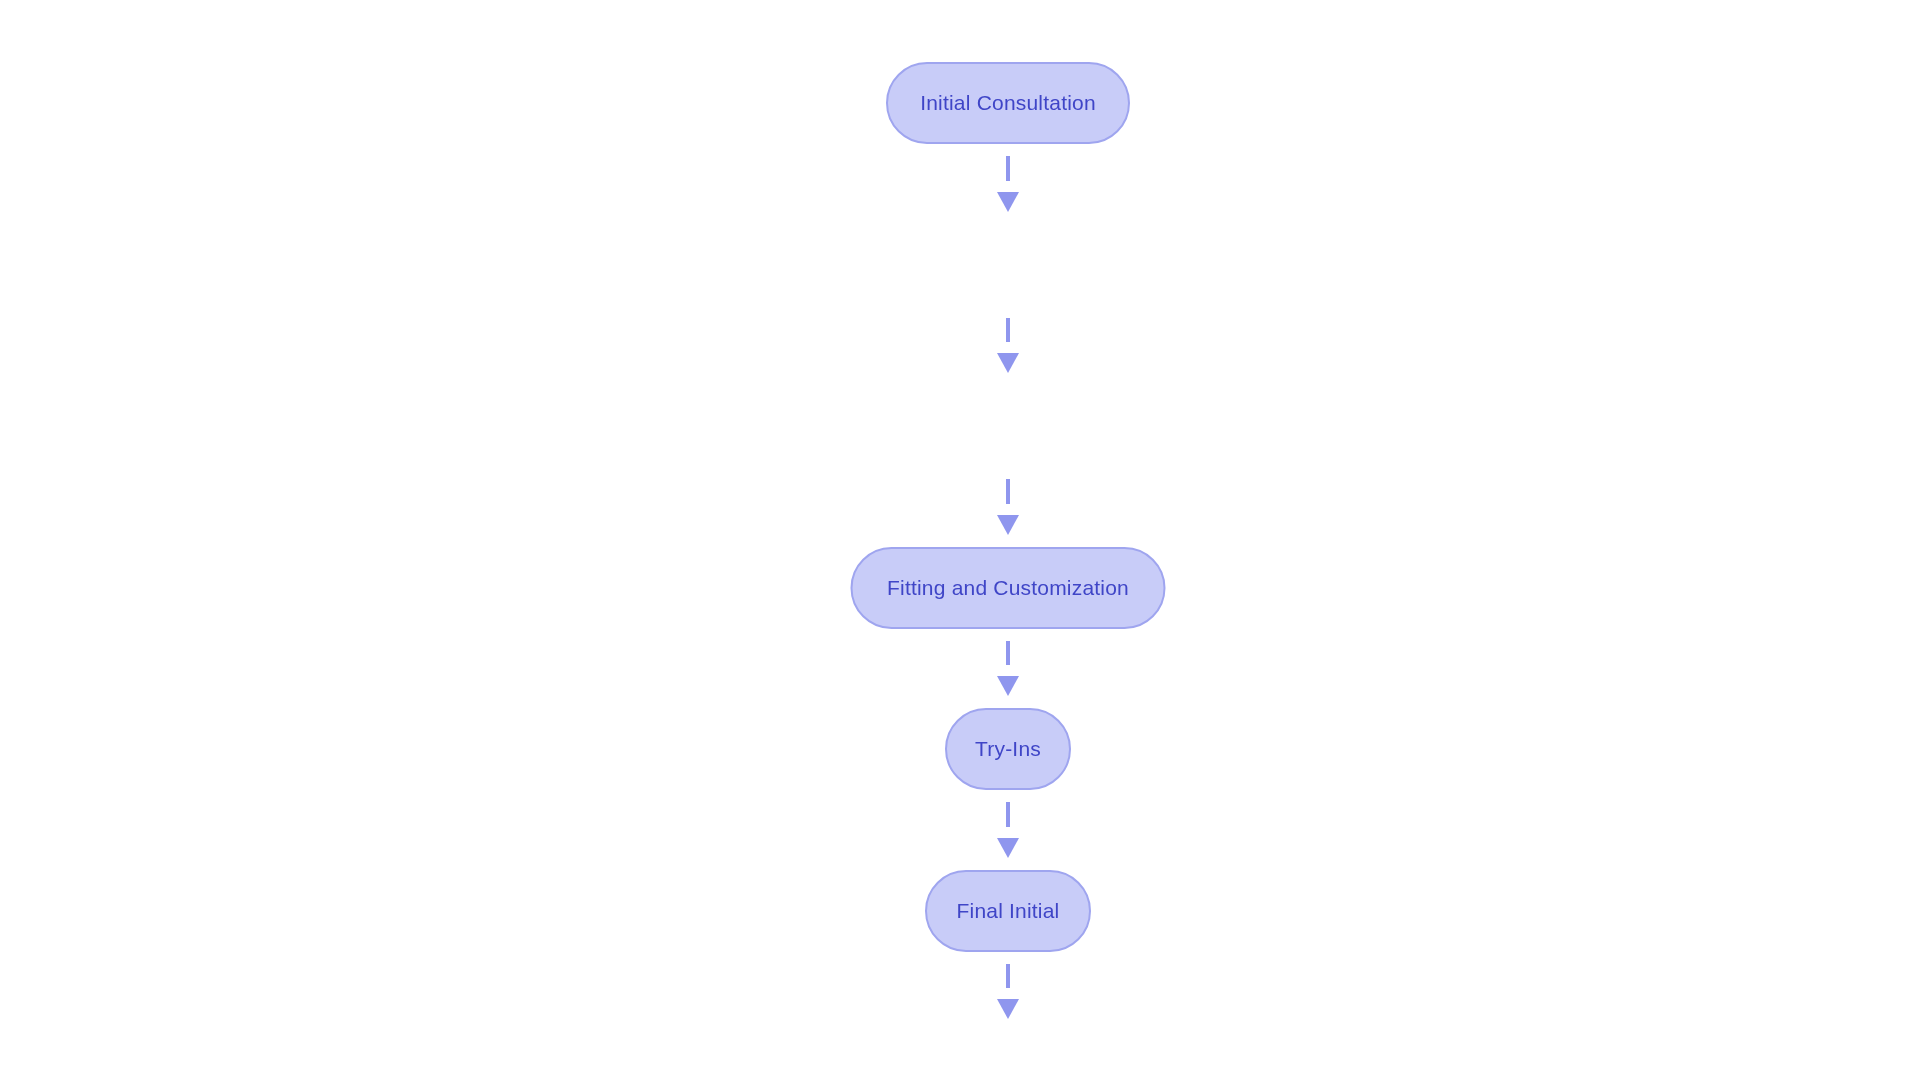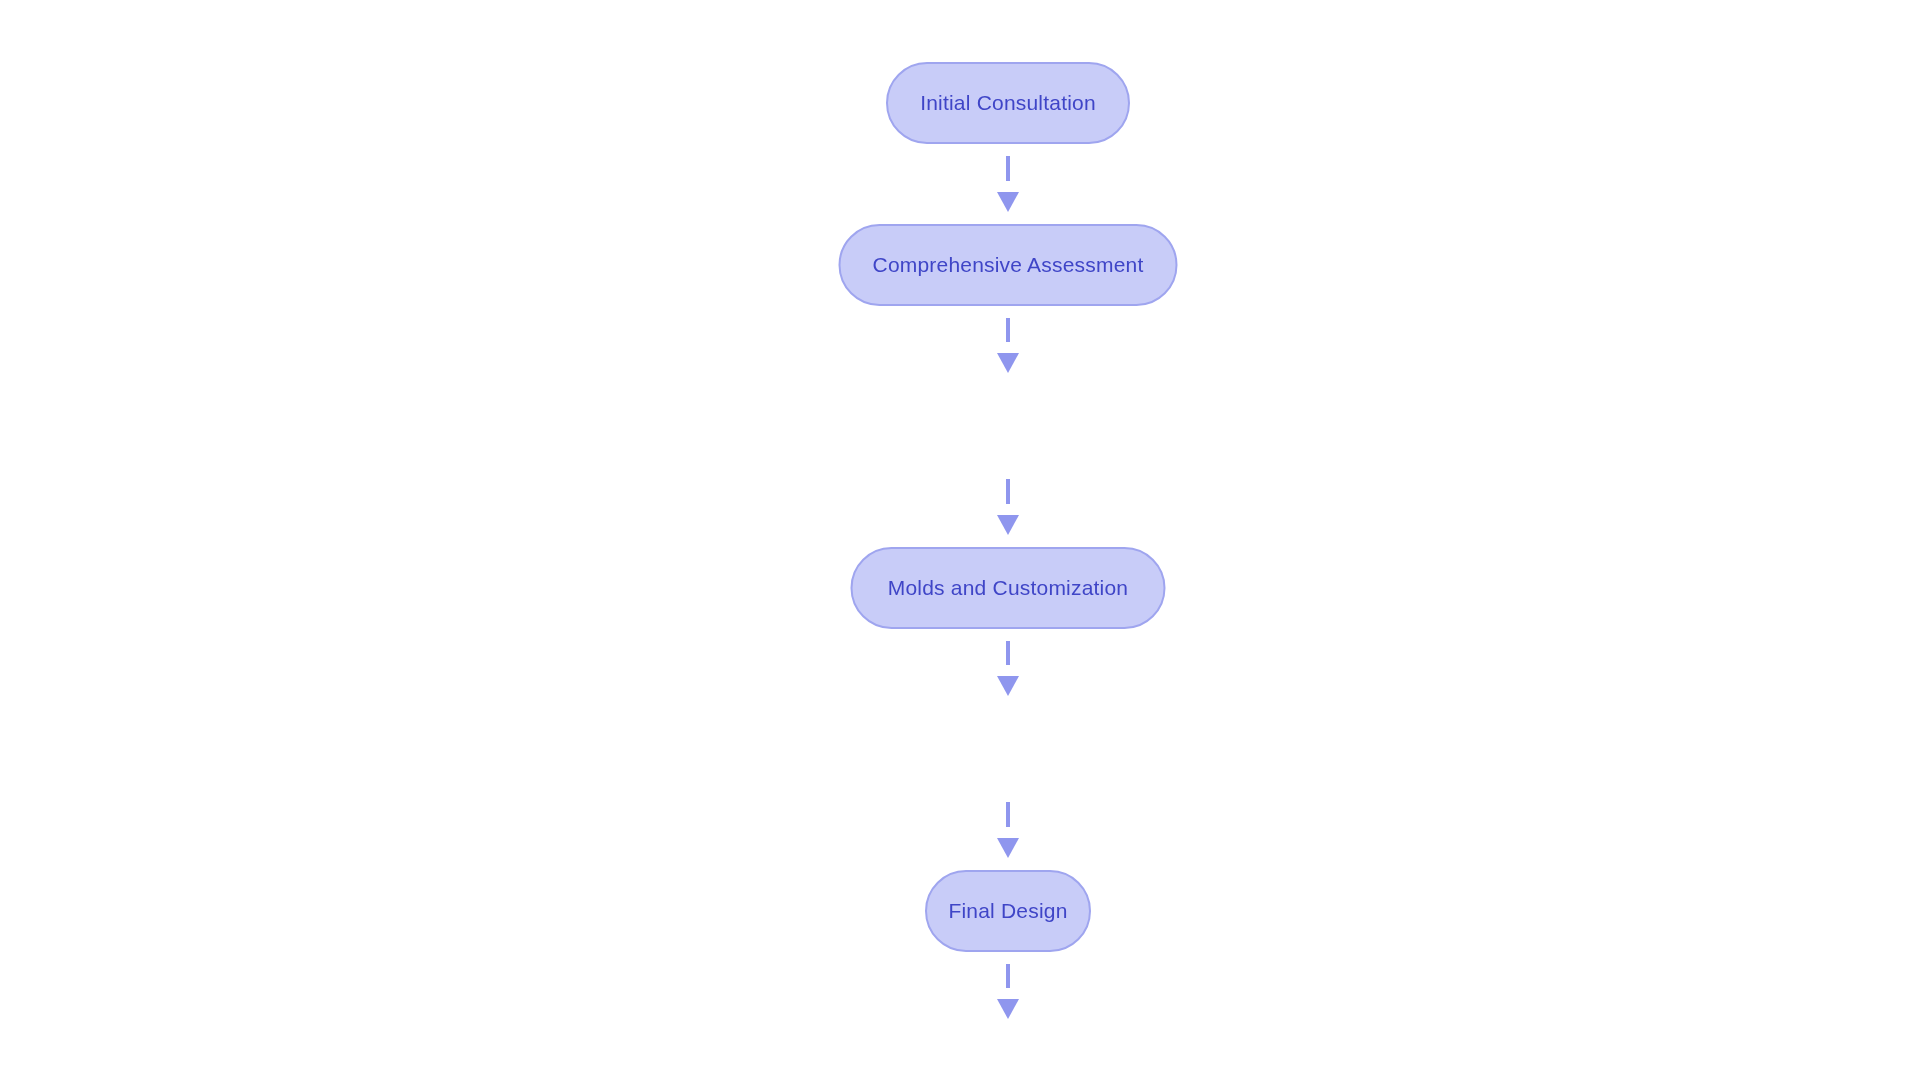--- a/index.html
+++ b/index.html
@@ -73,52 +73,52 @@
 
   <div class="node" style="top:14px; width:244px">
     <span class="node-label">Initial Consultation</span>
   </div>
 
   <div class="connector" style="top:96px; height:80px">
     <span class="line"></span>
     <span class="head"></span>
   </div>
 
-  <div class="node" style="top:176px; width:339px">
-    <span class="node-label">Comprehensive Assessment</span>
-  </div>
 
   <div class="connector" style="top:258px; height:79px">
     <span class="line"></span>
     <span class="head"></span>
   </div>
 
 
   <div class="connector" style="top:419px; height:80px">
     <span class="line"></span>
     <span class="head"></span>
   </div>
 
   <div class="node" style="top:499px; width:315px">
-    <span class="node-label">Molds and Customization</span>
+    <span class="node-label">Fitting and Customization</span>
   </div>
 
   <div class="connector" style="top:581px; height:79px">
     <span class="line"></span>
     <span class="head"></span>
   </div>
 
+  <div class="node" style="top:660px; width:126px">
+    <span class="node-label">Try-Ins</span>
+  </div>
 
   <div class="connector" style="top:742px; height:80px">
     <span class="line"></span>
     <span class="head"></span>
   </div>
 
   <div class="node" style="top:822px; width:166px">
-    <span class="node-label">Final Design</span>
+    <span class="node-label">Final Initial</span>
   </div>
 
   <div class="connector" style="top:904px; height:79px">
     <span class="line"></span>
     <span class="head"></span>
   </div>
 
 
 </div>
 

